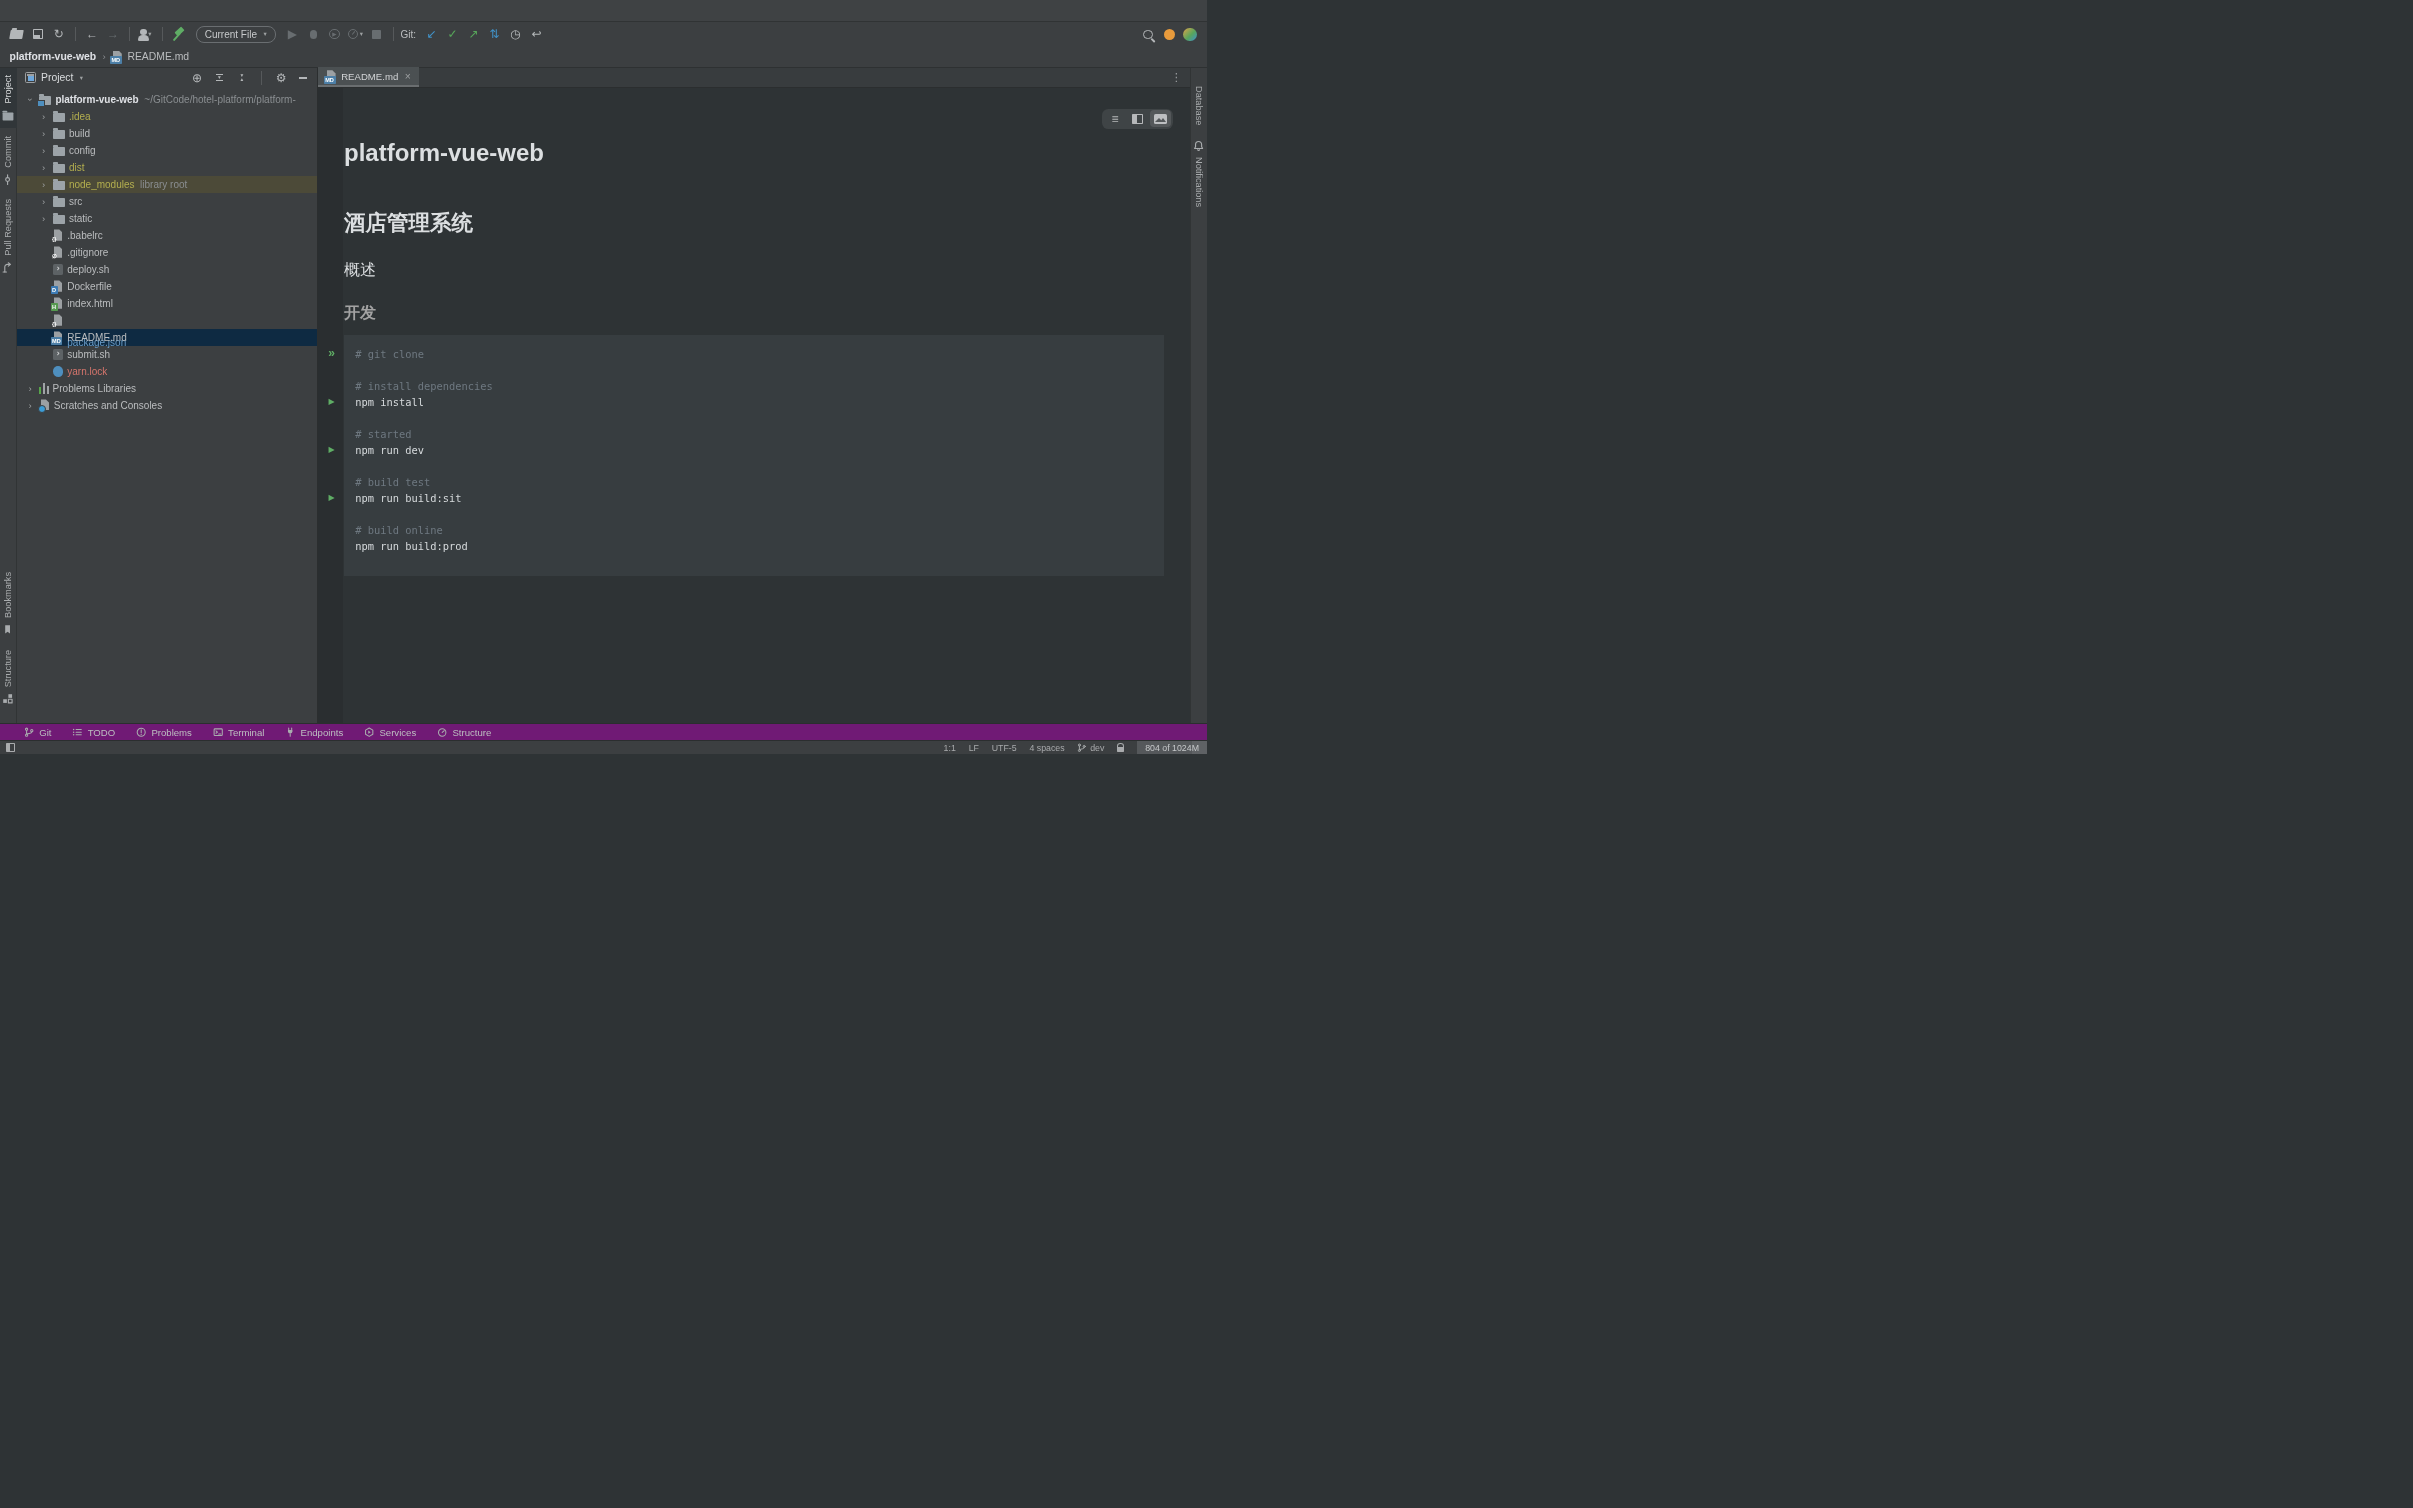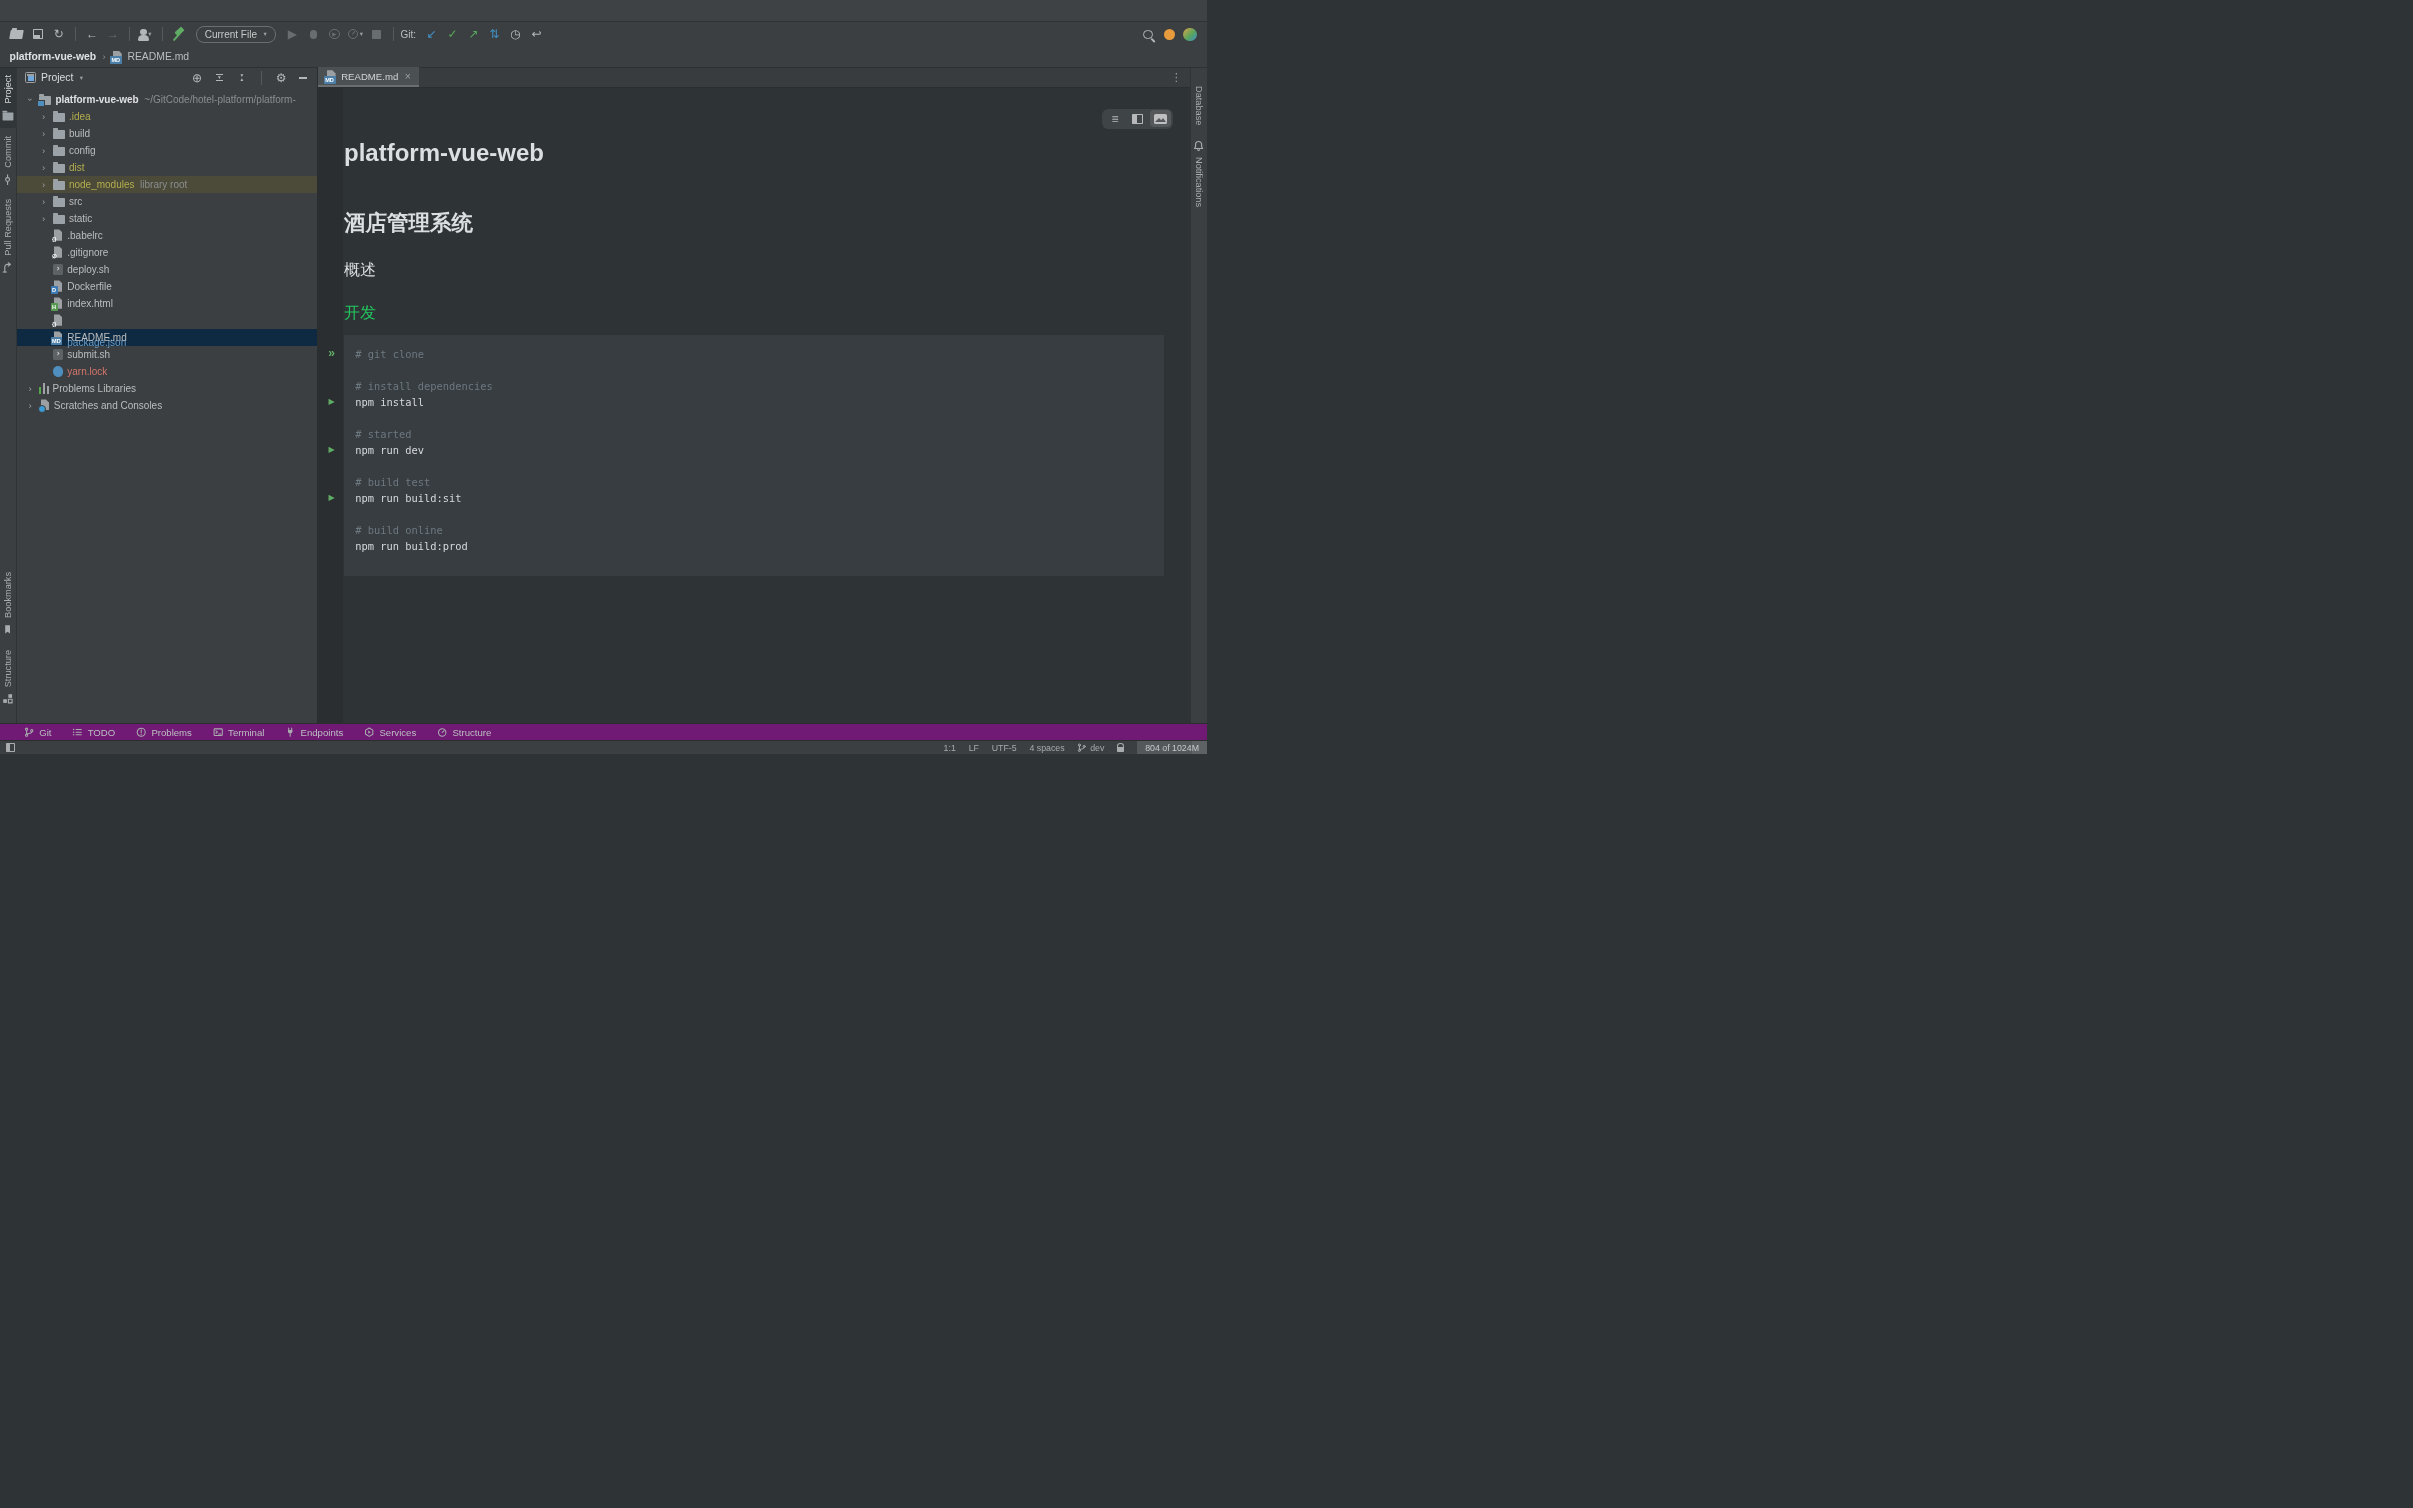--- a/index.html
+++ b/index.html
@@ -116,21 +116,21 @@
 
   .editor-content { position:relative; flex:1; background:#2E3335; }
   .gutter { position:absolute; left:0; top:0; bottom:0; width:25px; background:#2A2E30; }
   .gut-run { position:absolute; left:8px; width:11.2px; text-align:center; color:#5FAD65; cursor:default; }
   .gut-run.all { font-size:12px; font-weight:700; line-height:9.6px; }
   .gut-run.one { font-size:8px; line-height:9.6px; }
 
   .md-h1 { position:absolute; left:26px; top:51px; font-size:24px; font-weight:700; color:#DCDFE1; }
   .md-h2 { position:absolute; left:26px; top:120px; font-size:21.5px; font-weight:700; color:#DCDFE1; }
   .md-h3a { position:absolute; left:26px; top:172px; font-size:16px; font-weight:400; color:#DCDFE1; }
-  .md-h3b { position:absolute; left:26px; top:215px; font-size:16px; font-weight:400; color:#22c55e; }
+  .md-h3b { position:absolute; left:26px; top:215px; font-size:16px; font-weight:700; color:#a3a3a3; }
   .codeblock { position:absolute; left:26px; top:247px; width:820px; height:241px; background:#373D40;
                padding:11.2px 0 0 11.2px; font-family:"DejaVu Sans Mono",monospace; font-size:10.4px; }
   .cline { height:16px; line-height:16px; white-space:pre; }
   .cline .comment { color:#6E7880; }
   .cline .code { color:#D6DADC; }
 
   .viewmodes { position:absolute; top:21px; right:17px; height:20px; background:#3F4446; border-radius:6.4px;
                display:flex; align-items:center; padding:0 2.4px; gap:1.6px; }
   .vm { width:21px; height:17px; display:flex; align-items:center; justify-content:center; border-radius:4px; }
   .vm.sel { background:#54585A; }

